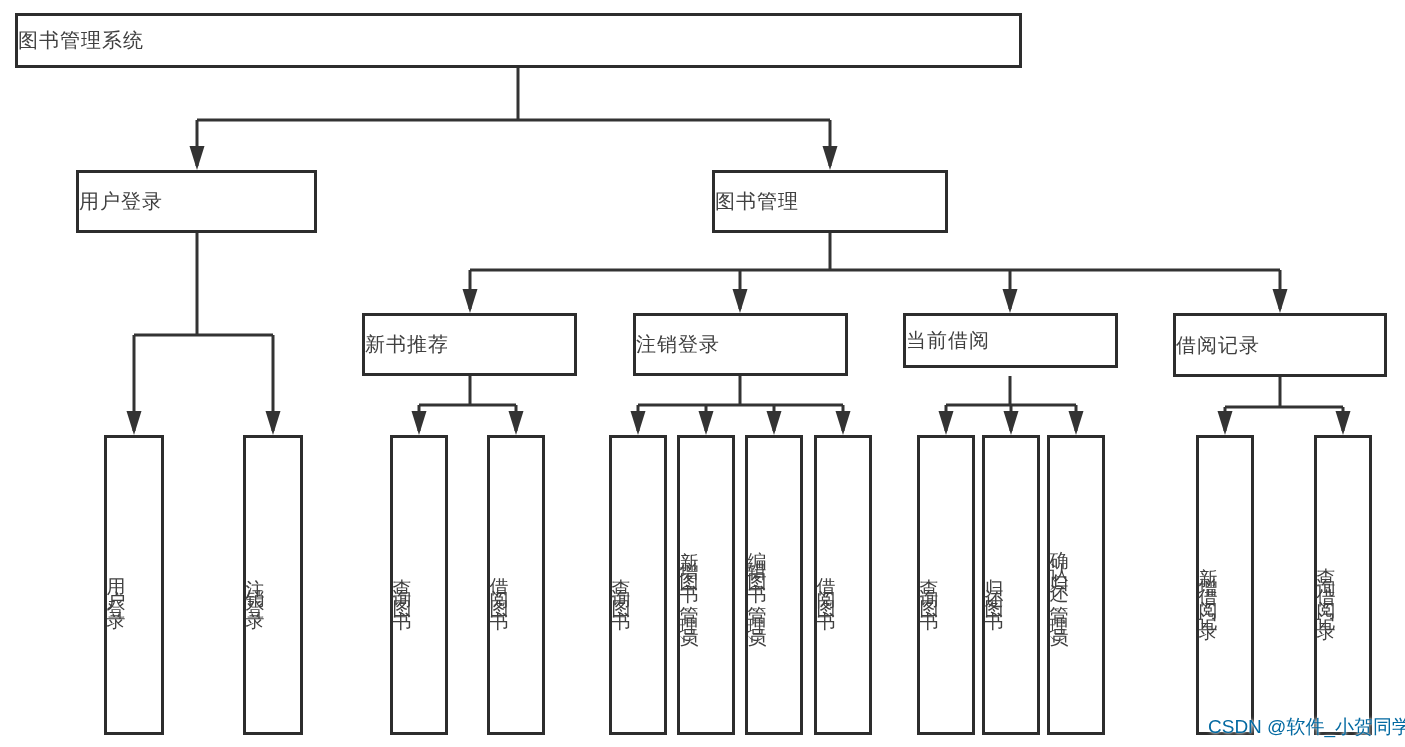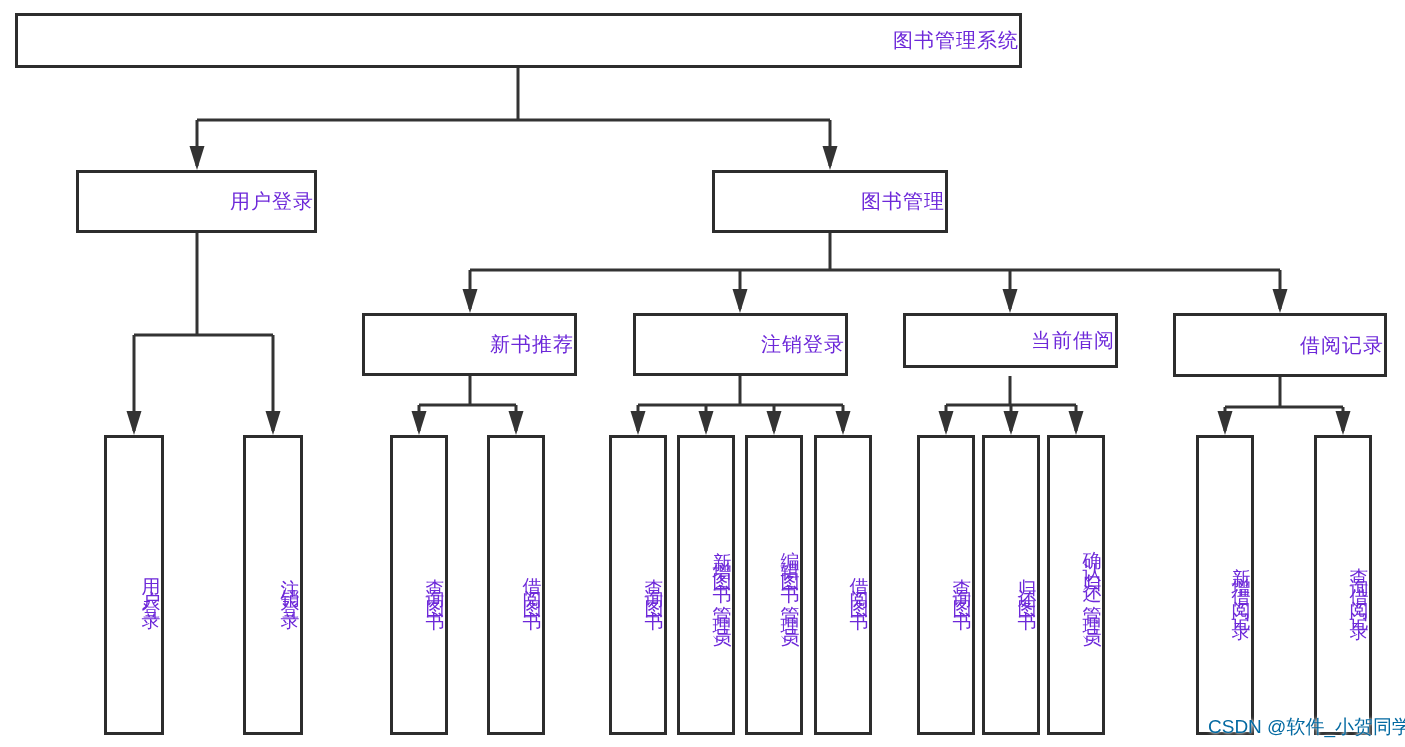--- a/index.html
+++ b/index.html
@@ -23,22 +23,22 @@
     height: 747px;
     pointer-events: none;
   }
   .node {
     position: absolute;
     box-sizing: border-box;
     border: 3px solid #2d2d2d;
     background: #ffffff;
     display: flex;
     align-items: center;
-    justify-content: flex-end;
-    color: #6d28d9;
+    justify-content: flex-start;
+    color: #404040;
     z-index: 2;
   }
   .node.h span {
     font-size: 20px;
     letter-spacing: 1px;
     white-space: nowrap;
   }
   .node.v span {
     writing-mode: vertical-rl;
     text-orientation: mixed;
@@ -120,30 +120,30 @@
   <div class="watermark">CSDN @软件_小贺同学</div>
 <div class="node h" style="left: 15px; top: 13px; width: 1007px; height: 55px;">
       <span>图书管理系统</span>
     </div>
     <div class="node h" style="left: 76px; top: 170px; width: 241px; height: 63px;">
       <span>用户登录</span>
     </div>
     <div class="node h" style="left: 712px; top: 170px; width: 236px; height: 63px;">
       <span>图书管理</span>
     </div>
-    <div class="node h" style="left: 362px; top: 313px; width: 215px; height: 63px; padding-left: 40px;">
+    <div class="node h" style="left: 362px; top: 313px; width: 215px; height: 63px;">
       <span>新书推荐</span>
     </div>
     <div class="node h" style="left: 633px; top: 313px; width: 215px; height: 63px;">
       <span>注销登录</span>
     </div>
     <div class="node h" style="left: 903px; top: 313px; width: 215px; height: 55px;">
       <span>当前借阅</span>
     </div>
-    <div class="node h" style="left: 1173px; top: 313px; width: 214px; height: 64px; padding-left: 40px;">
+    <div class="node h" style="left: 1173px; top: 313px; width: 214px; height: 64px;">
       <span>借阅记录</span>
     </div>
     <div class="node v" style="left: 104px; top: 435px; width: 60px; height: 300px;">
       <span>用户登录</span>
     </div>
     <div class="node v" style="left: 243px; top: 435px; width: 60px; height: 300px;">
       <span>注销登录</span>
     </div>
     <div class="node v" style="left: 390px; top: 435px; width: 58px; height: 300px;">
       <span>查询图书</span>

